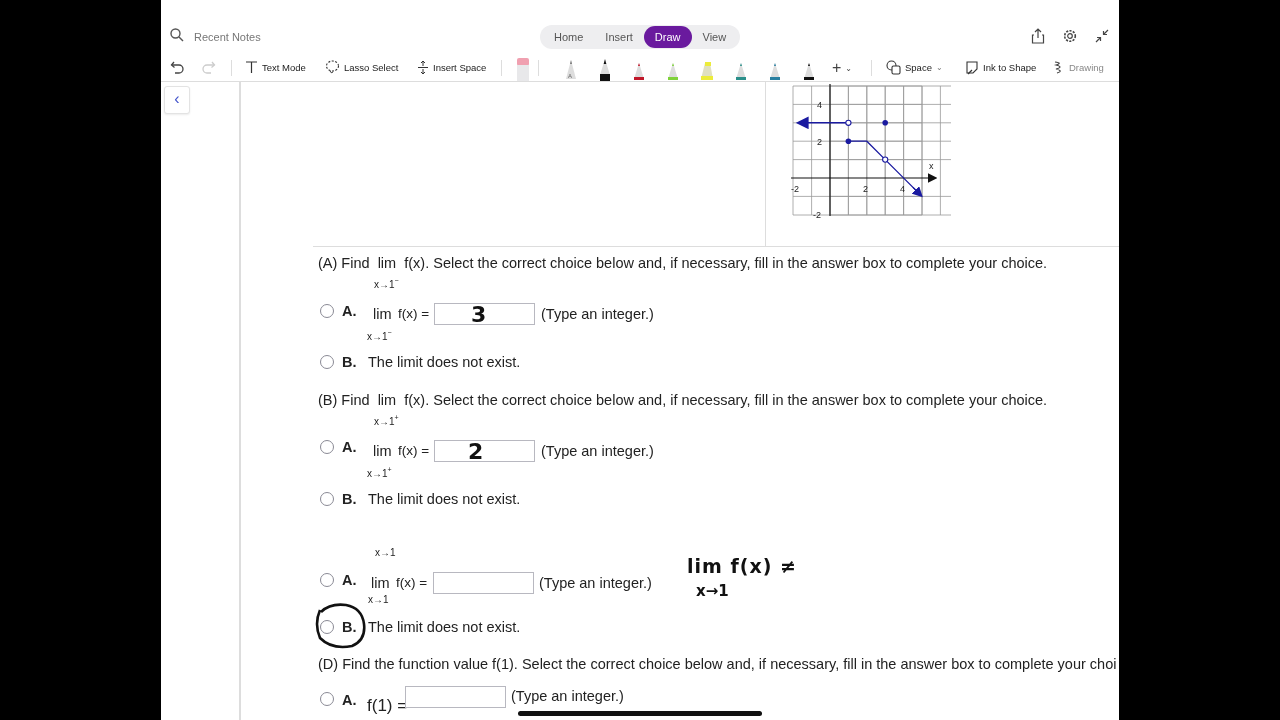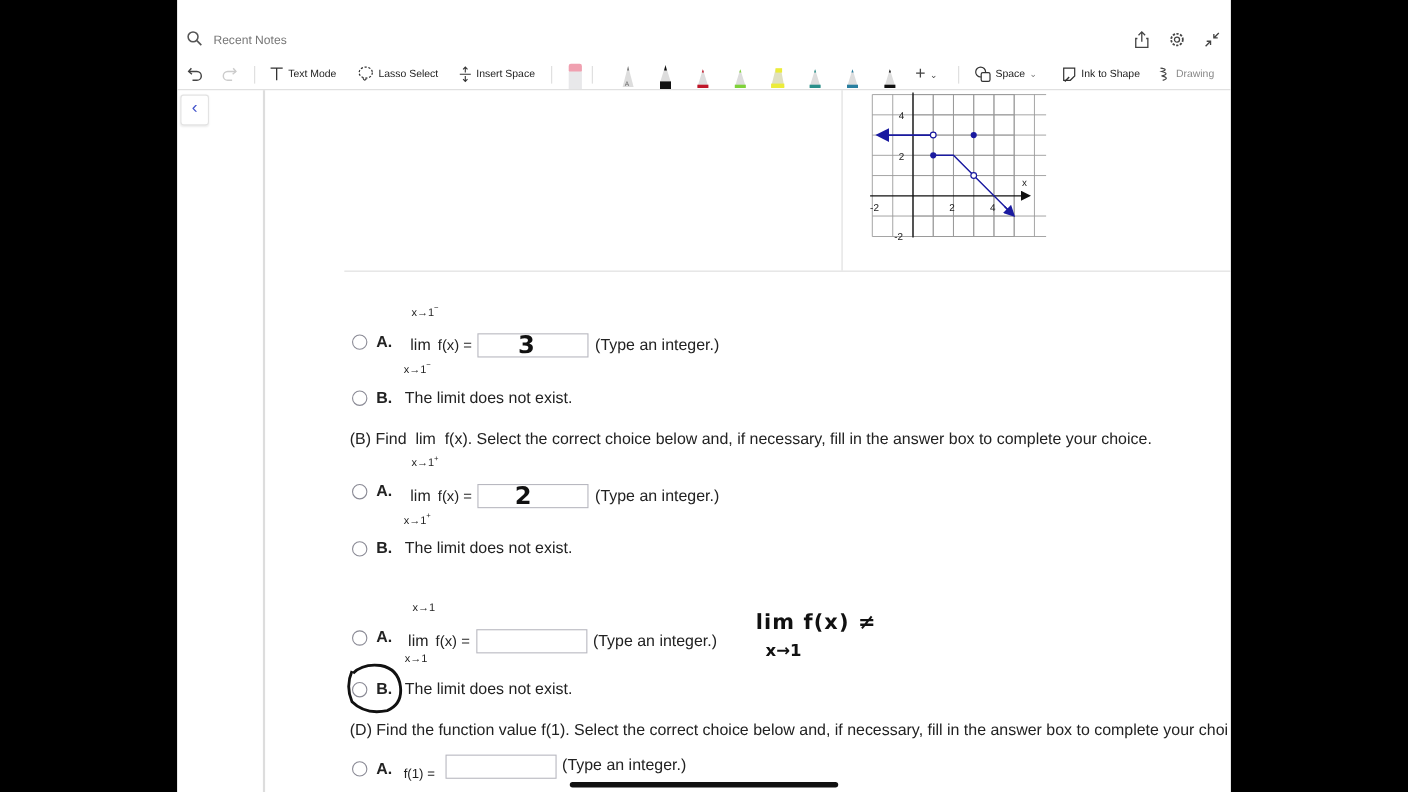--- a/index.html
+++ b/index.html
@@ -52,20 +52,26 @@
 
 <div id="screen">
 
 
   <div id="topnav">
     <svg class="search-icon" viewBox="0 0 14 14">
         <circle cx="5.5" cy="5.5" r="4.5" stroke="#555" stroke-width="1.4" fill="none"></circle>
         <line x1="9" y1="9" x2="13" y2="13" stroke="#555" stroke-width="1.5"></line>
       </svg>
     <span id="recent-notes">Recent Notes</span>
+    <div id="tabs">
+      <div class="tab">Home</div>
+      <div class="tab">Insert</div>
+      <div class="tab active">Draw</div>
+      <div class="tab">View</div>
+    </div>
     <svg class="topicon" style="left:869px" viewBox="0 0 16 16">
         <path d="M8 1 V10 M5 4 L8 1 L11 4" stroke="#444" stroke-width="1.2" fill="none"></path>
         <path d="M4 7 H2.5 V15 H13.5 V7 H12" stroke="#444" stroke-width="1.2" fill="none"></path>
       </svg>
     <svg class="topicon" style="left:901px" viewBox="0 0 16 16">
         <circle cx="8" cy="8" r="2.3" stroke="#444" stroke-width="1.2" fill="none"></circle>
         <circle cx="8" cy="8" r="5.3" stroke="#444" stroke-width="1.6" stroke-dasharray="2.1 1.3" fill="none"></circle>
       </svg>
     <svg class="topicon" style="left:933px" viewBox="0 0 16 16">
         <path d="M14 2 L9.5 6.5 M9.5 3 V6.5 H13" stroke="#444" stroke-width="1.2" fill="none"></path>
@@ -252,20 +258,25 @@
         <marker id="arrowb" markerWidth="8" markerHeight="8" refX="6" refY="4" orient="auto">
             <path d="M0 0 L8 4 L0 8 Z" fill="#1a1aa0"></path>
           </marker>
         <marker id="arrowk" markerWidth="8" markerHeight="8" refX="6" refY="4" orient="auto">
             <path d="M0 0 L8 4 L0 8 Z" fill="#111"></path>
           </marker>
       </defs>
     </svg>
     <div id="graph-divider-h"></div>
 
+    <div class="abs" style="left:75px; top:173px">
+      <span>(A) Find</span>&nbsp;
+      <span>lim</span>&nbsp;
+      <span>f(x). Select the correct choice below and, if necessary, fill in the answer box to complete your choice.</span>
+    </div>
     <div class="abs sub" style="left:131px; top:195px"><span>x→1</span><span class="sup">−</span></div>
     <div class="radio" style="left:77px; top:222px"></div>
     <div class="abs lbl" style="left:99px; top:221px">A.</div>
     <div class="abs" style="left:130px; top:224px">lim</div>
     <div class="abs" style="left:155px; top:224px; font-size:13.5px">f(x) =</div>
     <div class="abs sub" style="left:124px; top:247px"><span>x→1</span><span class="sup">−</span></div>
     <div class="ansbox" style="left:191px; top:221px; width:101px">
       <span class="hand" style="left:36px; top:-2px; font-size:22px">3</span>
     </div>
     <div class="abs" style="left:298px; top:224px">(Type an integer.)</div>
@@ -305,19 +316,19 @@
         <path d="M8 8 Q2 22 8 36 Q20 48 40 44 Q54 38 52 22 Q50 6 34 3 Q18 1 9 10" stroke="#111" stroke-width="2.6" fill="none"></path>
       </svg>
     <div class="abs lbl" style="left:99px; top:537px">B.</div>
     <div class="abs" style="left:125px; top:537px">The limit does not exist.</div>
     <div class="hand abs" style="left:444px; top:473px; font-size:19px; letter-spacing:1px">lim f(x) ≠</div>
     <div class="hand abs" style="left:453px; top:500px; font-size:15px">x→1</div>
 
     <div class="abs" style="left:75px; top:574px">(D) Find the function value f(1). Select the correct choice below and, if necessary, fill in the answer box to complete your choi</div>
     <div class="radio" style="left:77px; top:610px"></div>
     <div class="abs lbl" style="left:99px; top:610px">A.</div>
-    <div class="abs" style="left:124px; top:614px; font-size:12px">f(1) =</div>
+    <div class="abs" style="left:124px; top:614px; font-size:17px">f(1) =</div>
     <div class="ansbox" style="left:162px; top:604px; width:101px"></div>
     <div class="abs" style="left:268px; top:606px">(Type an integer.)</div>
   </div>
 
   <div id="home-indicator"></div>
 </div>
 
 </body></html>

